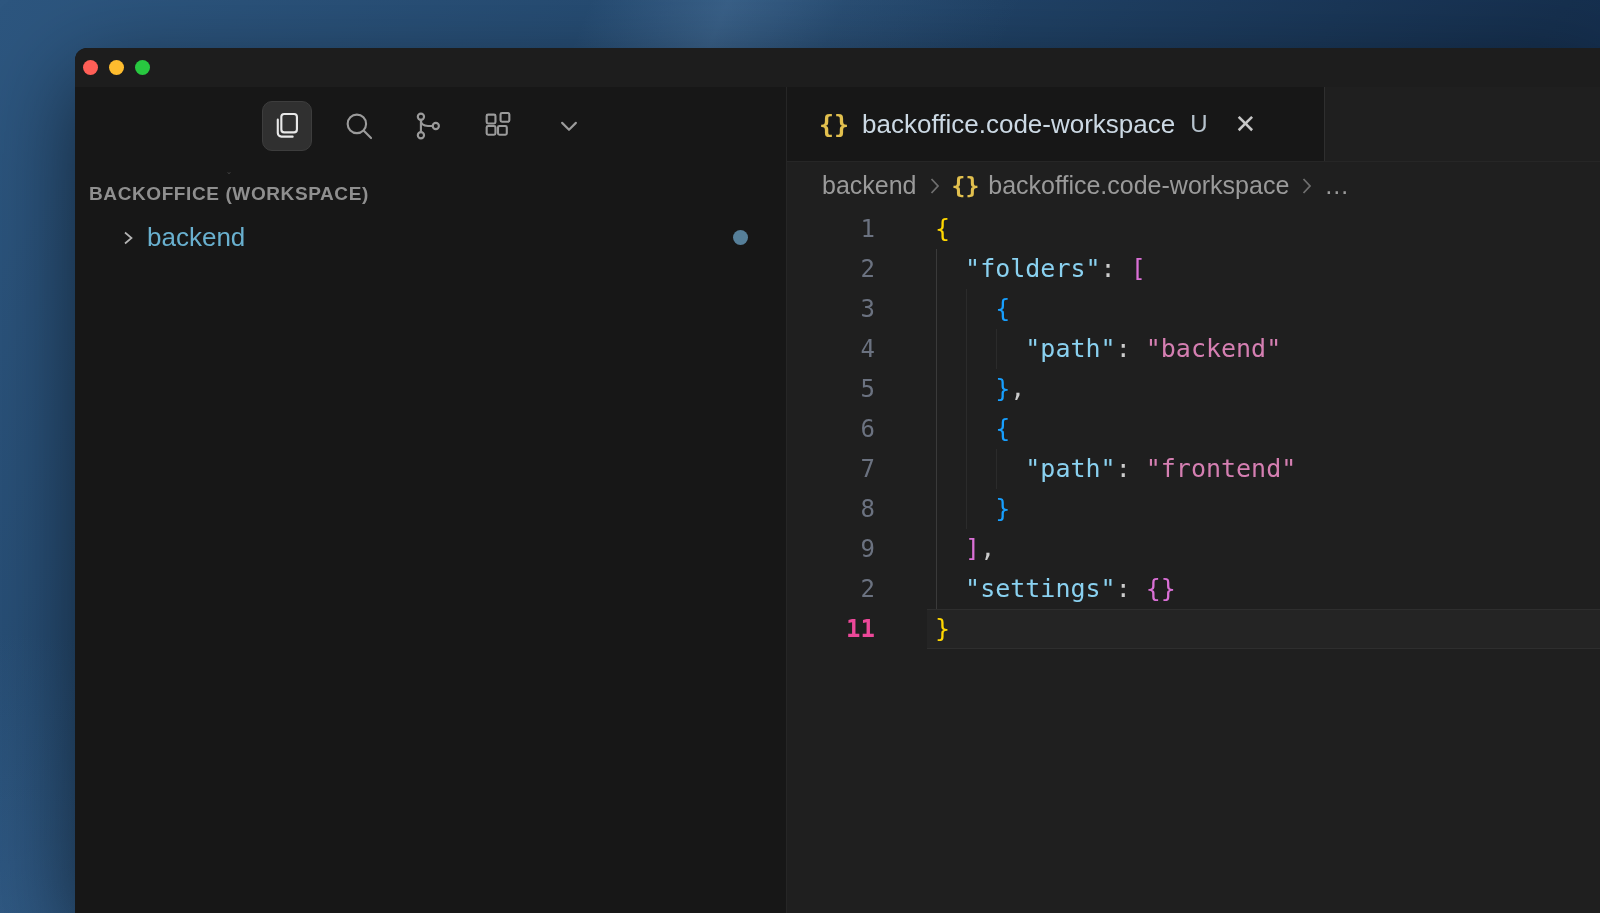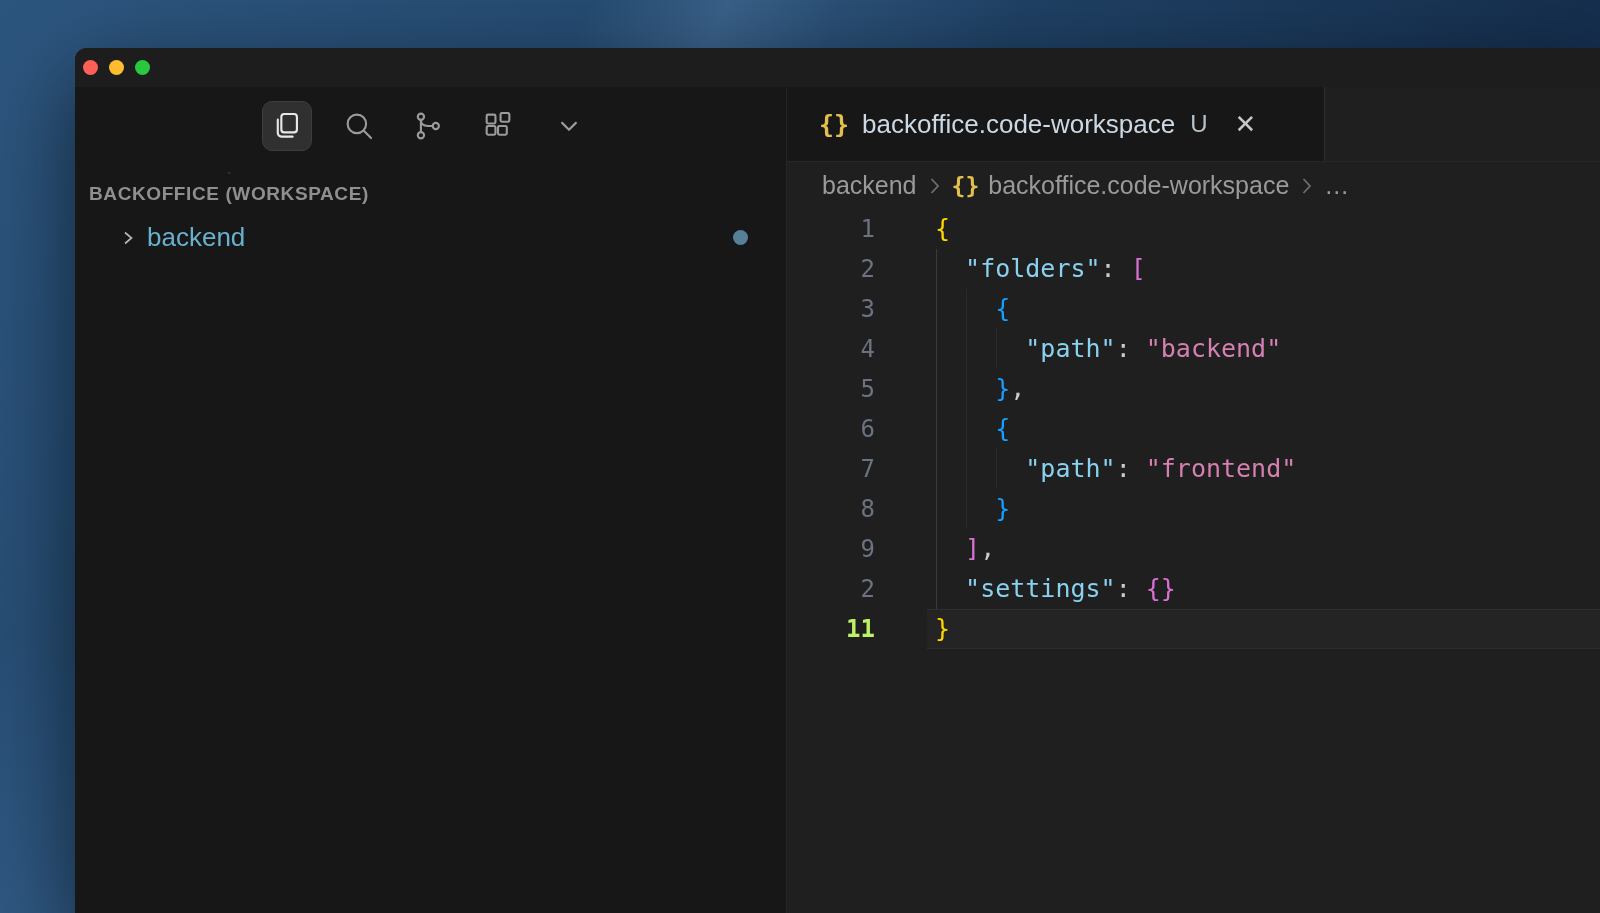--- a/index.html
+++ b/index.html
@@ -50,21 +50,21 @@
   .code{position:relative;font-family:"DejaVu Sans Mono","Liberation Mono",monospace;font-size:25px;}
   .guide{position:absolute;width:1px;background:#2b2b2b;z-index:0;}
   .guide.g0{left:149px;top:40px;height:360px;background:#3a3a3a;}
   .guide.g2{left:179px;top:80px;height:240px;}
   .guide.g4a{left:209px;top:120px;height:40px;}
   .guide.g4b{left:209px;top:240px;height:40px;}
   .code-line{display:flex;height:40px;line-height:40px;position:relative;}
   .gutter{width:148px;padding-right:60px;box-sizing:border-box;text-align:right;color:#6b7280;font-size:24px;flex:none;position:relative;z-index:1;}
   .line-content{white-space:pre;position:relative;z-index:1;}
   .code-line.active::before{content:"";position:absolute;left:140px;right:0;top:0;bottom:0;background:#242424;border-top:1px solid #2e2e2e;border-bottom:1px solid #2e2e2e;box-sizing:border-box;}
-  .code-line.active .gutter{color:#bef264;font-weight:bold;}
+  .code-line.active .gutter{color:#ec4899;font-weight:bold;}
   .tk-b1{color:var(--b1);} .tk-b2{color:var(--b2);} .tk-b3{color:var(--b3);}
   .tk-key{color:var(--key);} .tk-str{color:var(--str);} .tk-pln{color:var(--pln);}
 </style>
 </head>
 <body>
 
 <div class="wallpaper"></div>
 
 <div class="window">
 

